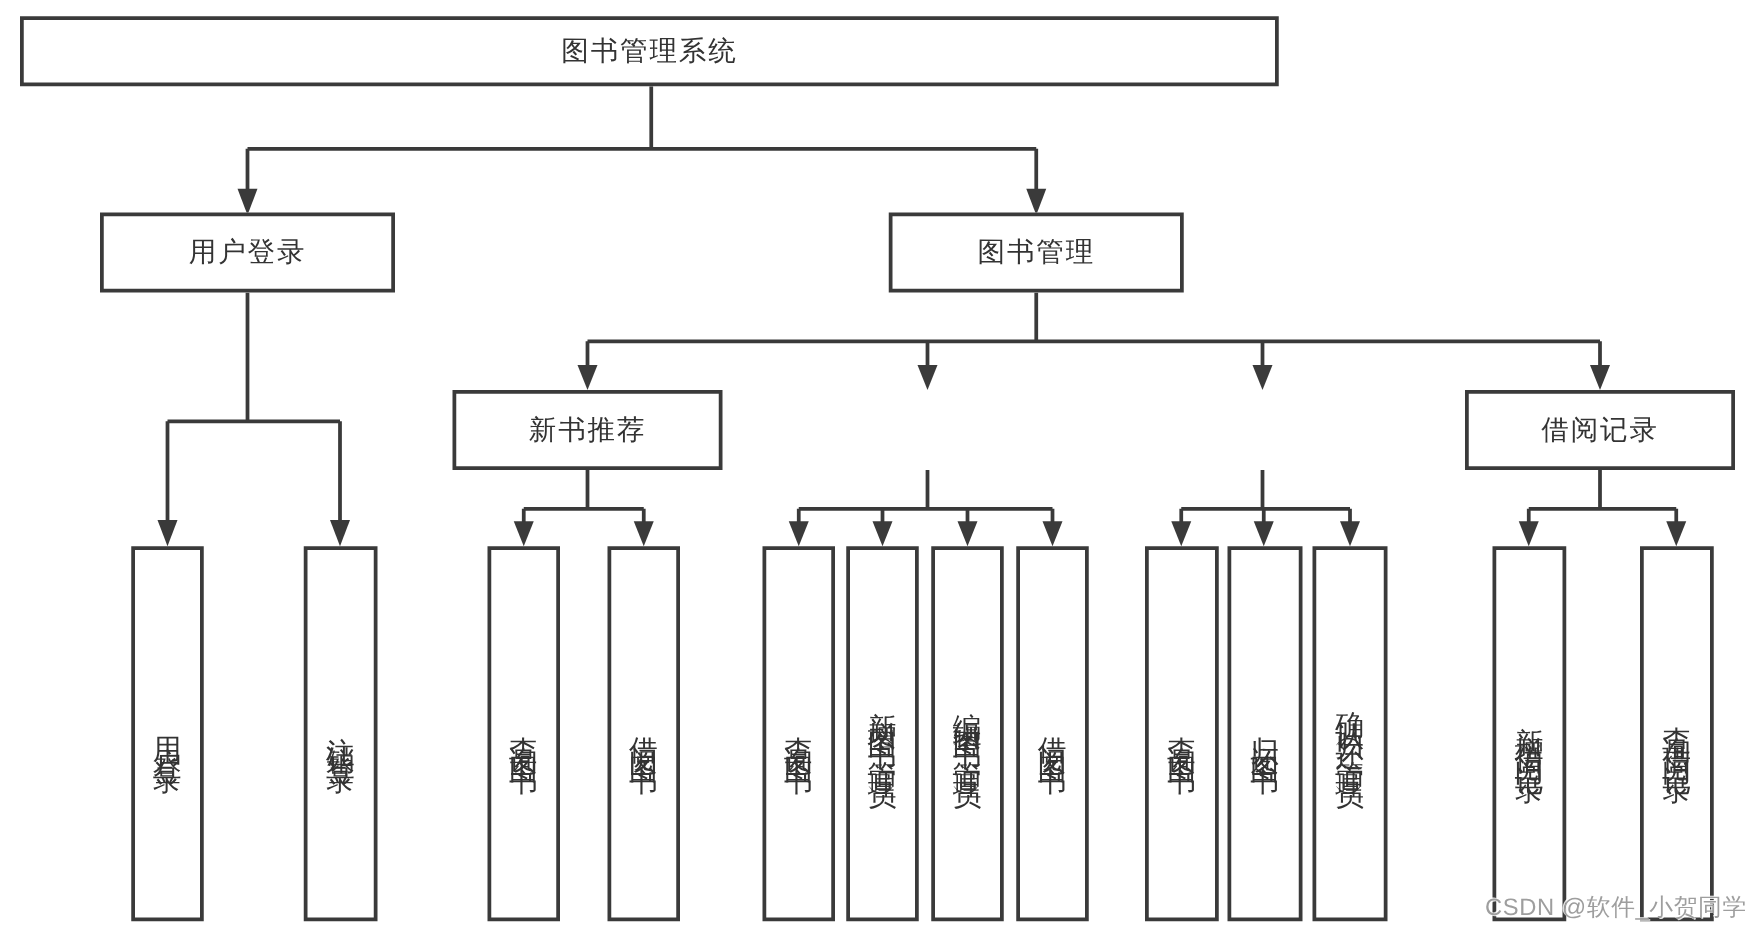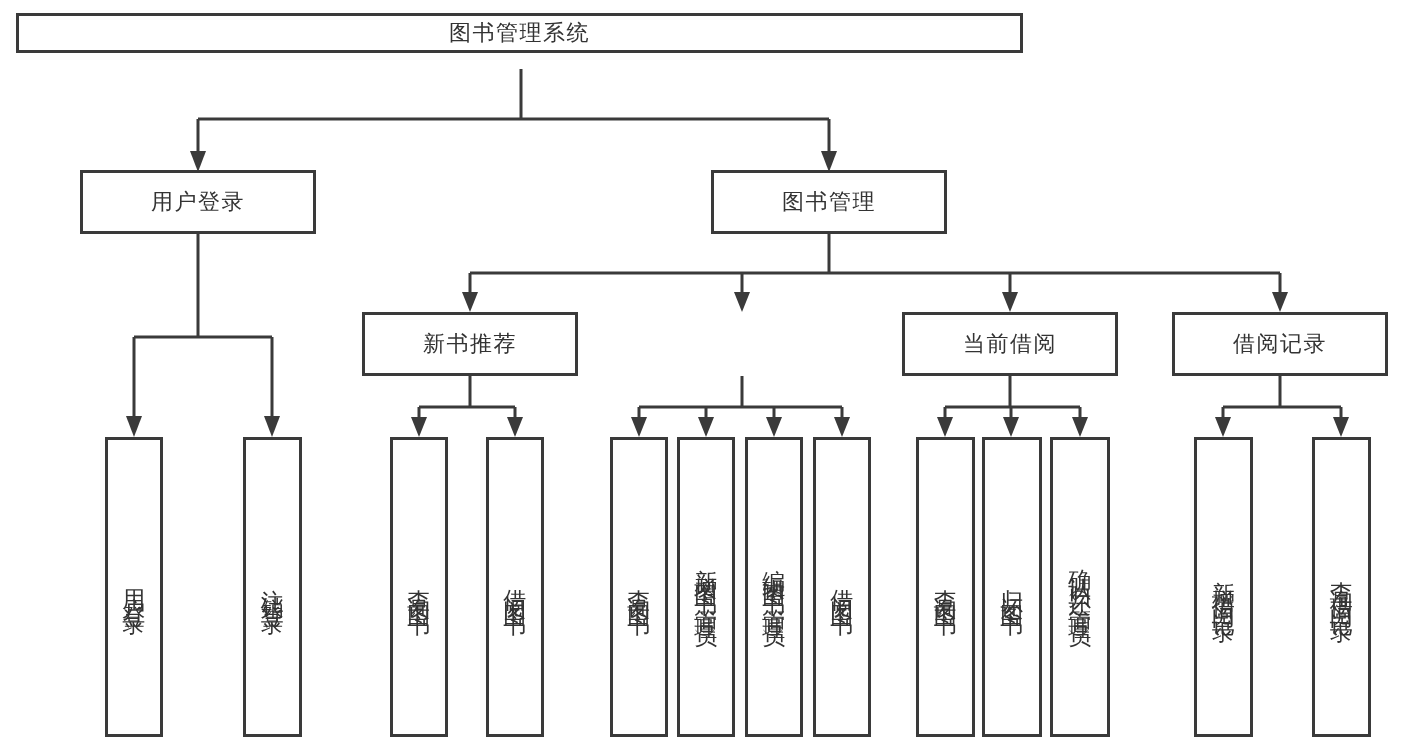--- a/index.html
+++ b/index.html
@@ -38,21 +38,21 @@
   }
   .v-label{
     writing-mode:vertical-rl;
     text-orientation:mixed;
     font-size:23px;
     letter-spacing:8px;
     line-height:1.15;
     white-space:nowrap;
   }
   
-  .n-root{left:16px;top:13px;width:1007px;height:40px;}
+  .n-root{left:16px;top:13px;width:1007px;height:56px;}
   .n-user-login{left:80px;top:170px;width:236px;height:64px;}
   .n-book-mgmt{left:711px;top:170px;width:236px;height:64px;}
   .n-new-book-rec{left:362px;top:312px;width:216px;height:64px;}
   .n-book-borrow{left:634px;top:312px;width:217px;height:64px;}
   .n-current-borrow{left:902px;top:312px;width:216px;height:64px;}
   .n-borrow-records{left:1172px;top:312px;width:216px;height:64px;}
   .leaf{top:437px;height:300px;}
   .n-ul-login{left:105px;width:58px;}
   .n-ul-logout{left:243px;width:59px;}
   .n-nbr-query{left:390px;width:58px;}
@@ -139,23 +139,20 @@
   <div class="node n-user-login">
     <span class="h-label">用户登录</span>
   </div>
   <div class="node n-book-mgmt">
     <span class="h-label">图书管理</span>
   </div>
 
   <div class="node n-new-book-rec">
     <span class="h-label">新书推荐</span>
   </div>
-  <div class="node n-current-borrow">
-    <span class="h-label">当前借阅</span>
-  </div>
   <div class="node n-borrow-records">
     <span class="h-label">借阅记录</span>
   </div>
 
   <div class="node leaf n-ul-login">
     <span class="v-label">用户登录</span>
   </div>
   <div class="node leaf n-ul-logout">
     <span class="v-label">注销登录</span>
   </div>
@@ -190,13 +187,14 @@
     <span class="v-label">确认归还（管理员）</span>
   </div>
 
   <div class="node leaf n-br-add">
     <span class="v-label">新增借阅记录</span>
   </div>
   <div class="node leaf n-br-query">
     <span class="v-label">查询借阅记录</span>
   </div>
 
+  <div class="watermark">CSDN @软件_小贺同学</div>
 </div>
 
 </body></html>

